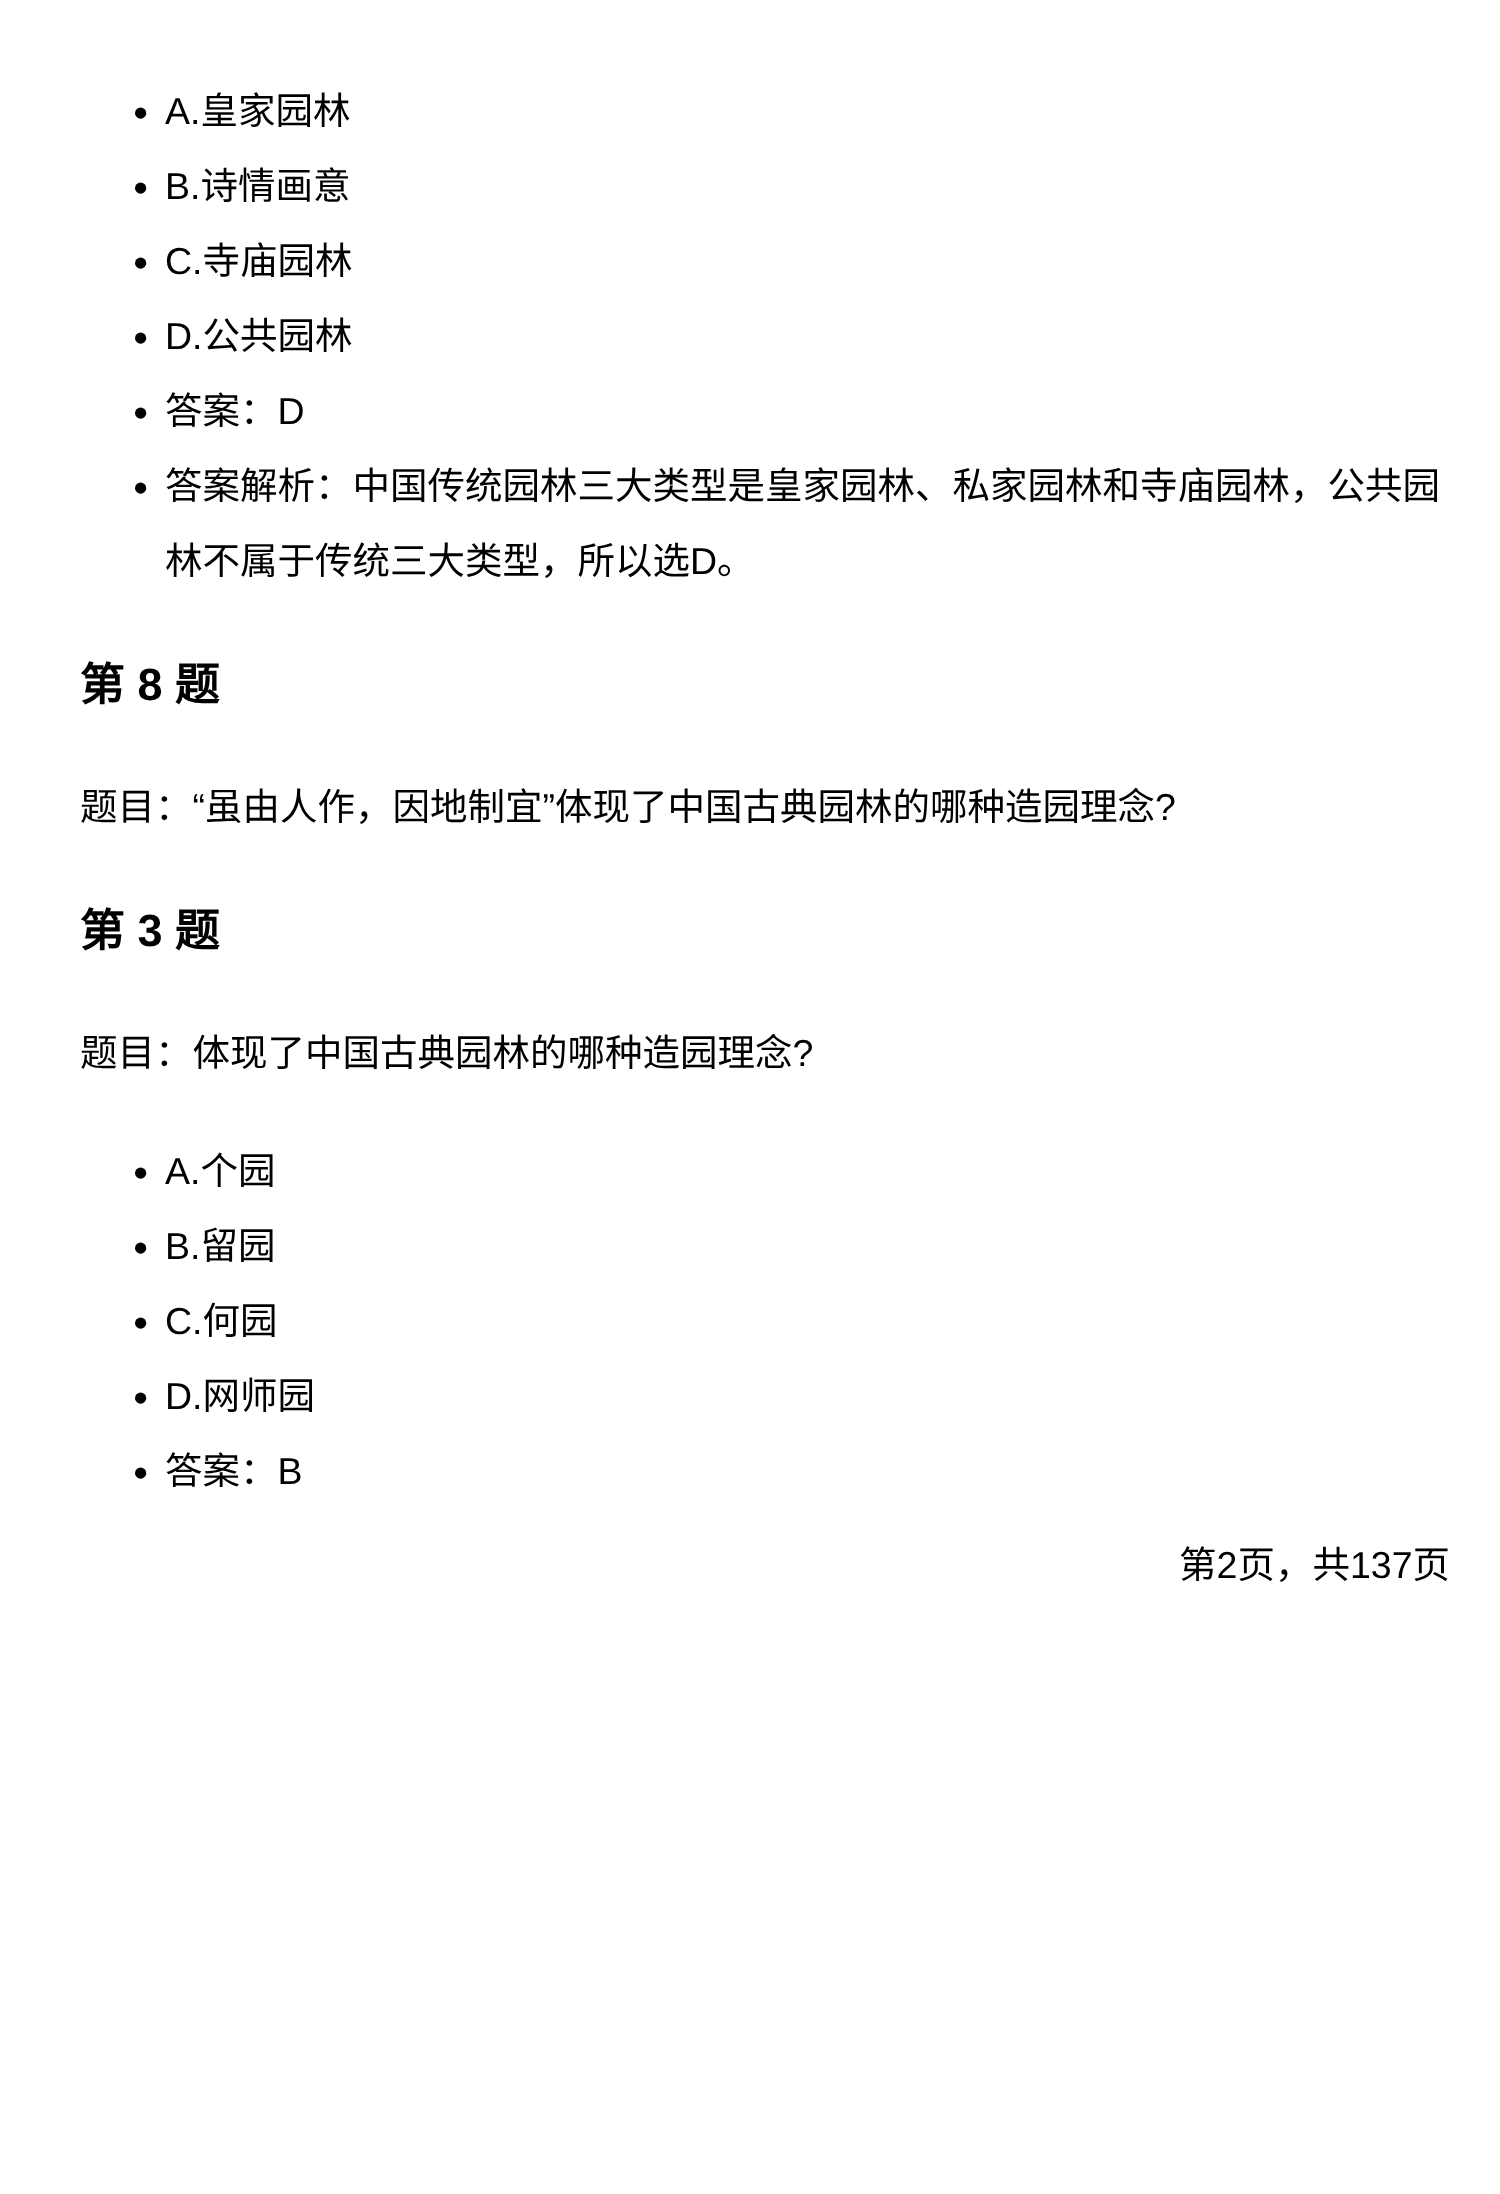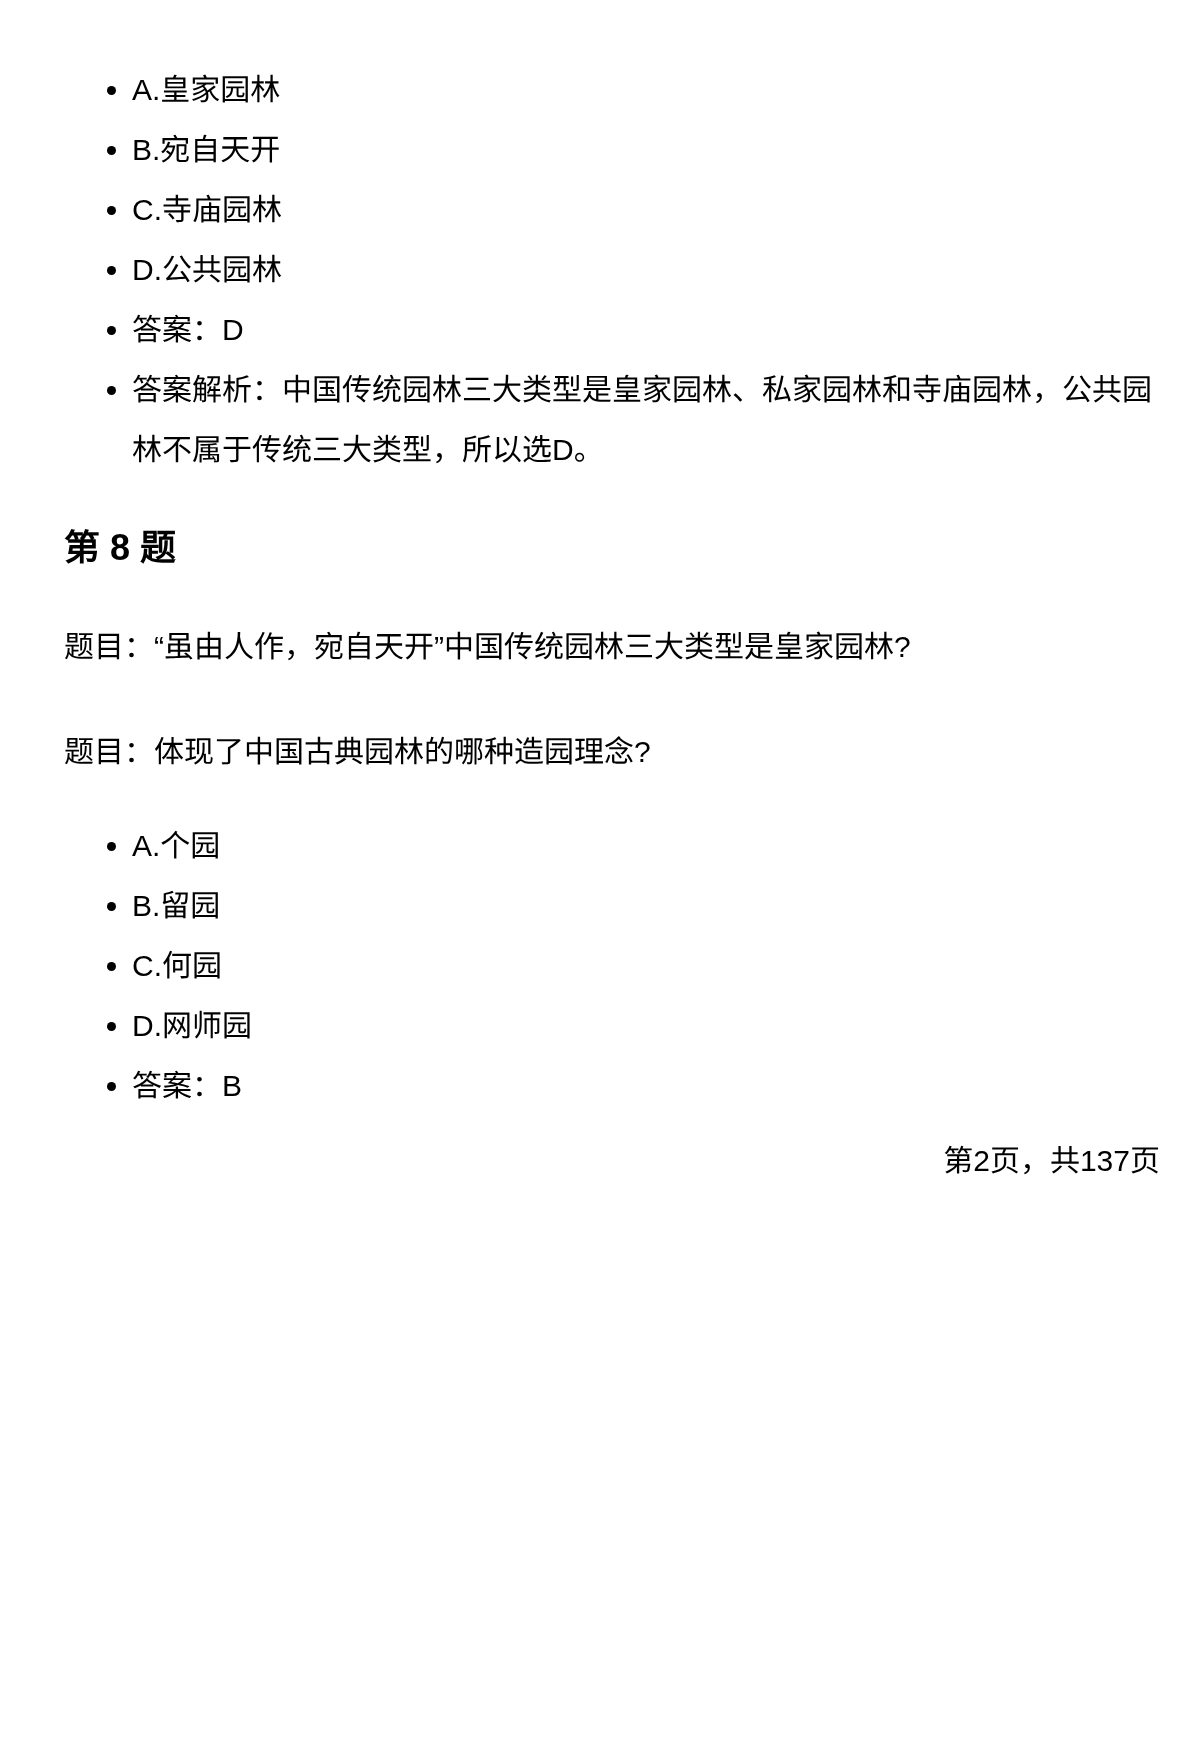--- a/index.html
+++ b/index.html
@@ -50,34 +50,35 @@
   }
 </style>
 </head>
 <body>
 
 <div class="page">
 
   <section>
     <ul class="options">
       <li>A.皇家园林</li>
-      <li>B.宛自天开</li>
+      <li>B.诗情画意</li>
       <li>C.寺庙园林</li>
       <li>D.公共园林</li>
       <li>答案：D</li>
       <li>答案解析：中国传统园林三大类型是皇家园林、私家园林和寺庙园林，公共园林不属于传统三大类型，所以选D。</li>
     </ul>
   </section>
 
   <section>
     <h2 class="q-heading">第 8 题</h2>
-    <p class="prompt">题目：“虽由人作，宛自天开”中国传统园林三大类型是皇家园林?</p>
+    <p class="prompt">题目：“虽由人作，因地制宜”体现了中国古典园林的哪种造园理念?</p>
   </section>
 
   <section>
+    <h2 class="q-heading">第 3 题</h2>
     <p class="prompt">题目：体现了中国古典园林的哪种造园理念?</p>
     <ul class="options after-prompt">
       <li>A.个园</li>
       <li>B.留园</li>
       <li>C.何园</li>
       <li>D.网师园</li>
       <li>答案：B</li>
     </ul>
   </section>
 

